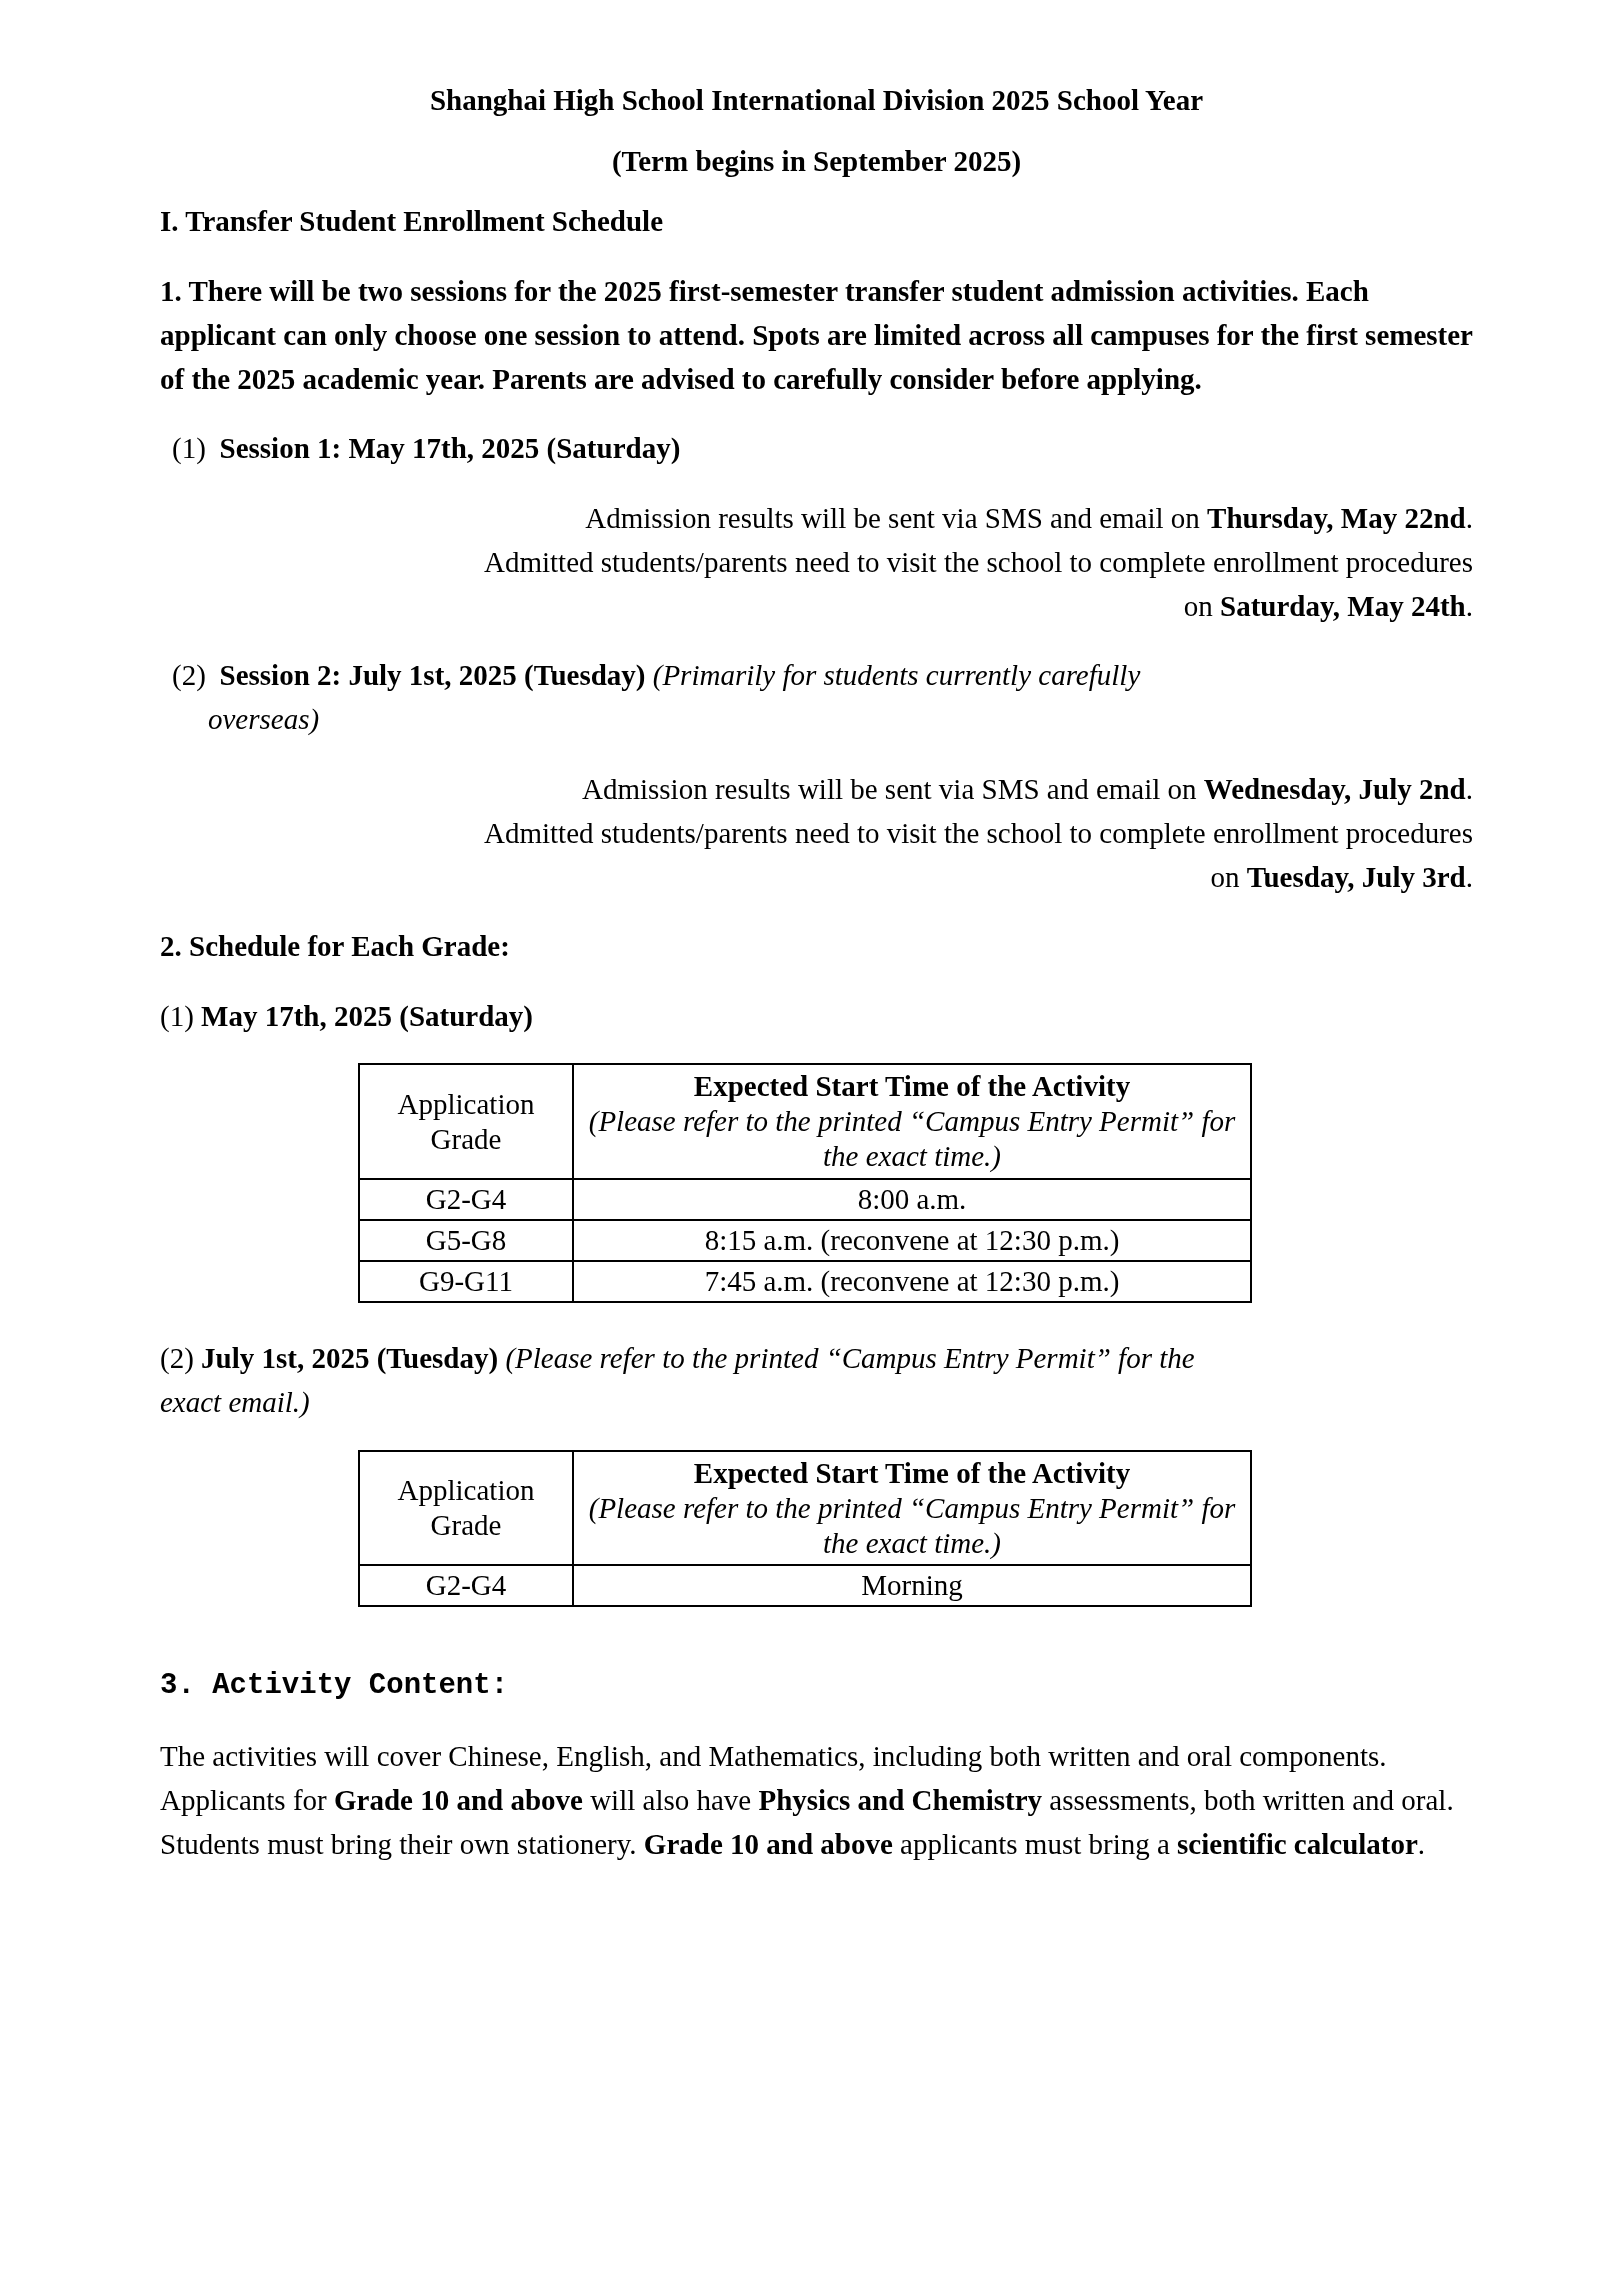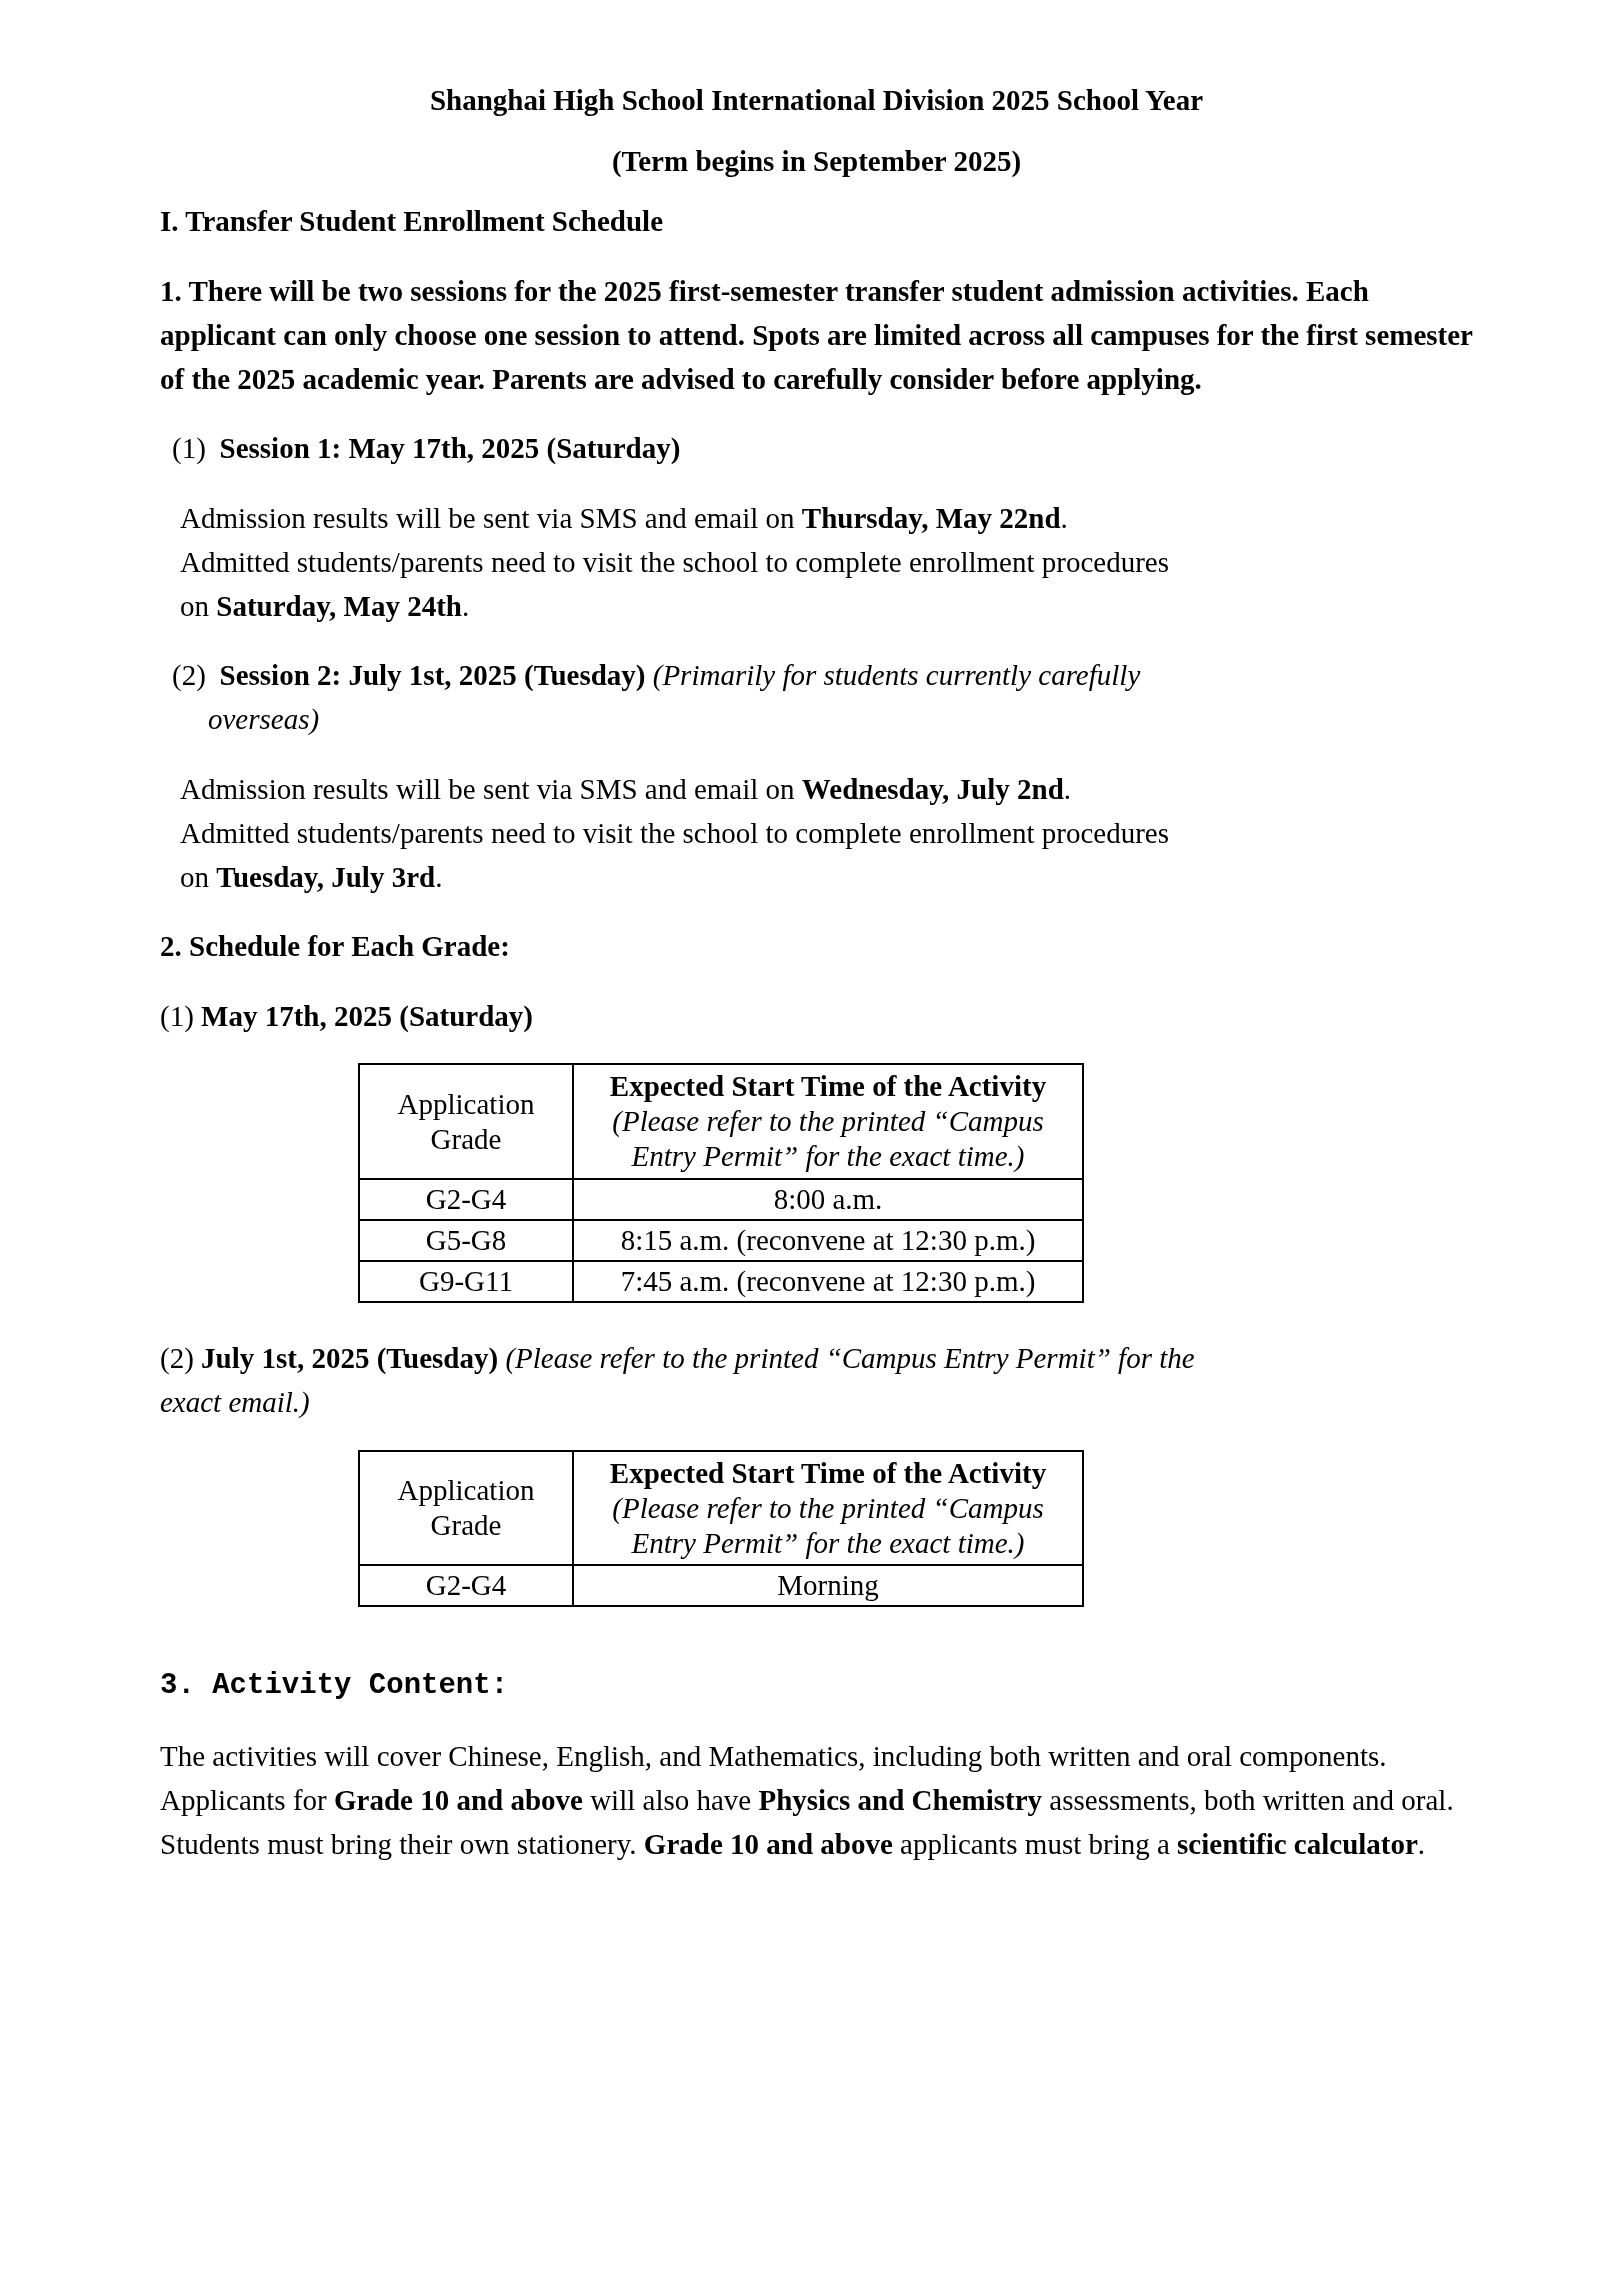--- a/index.html
+++ b/index.html
@@ -13,27 +13,27 @@
 
   .title-line { text-align:center; font-weight:bold; line-height:44px; margin-bottom:16.7px; }
 
   p { line-height:44px; margin-bottom:25.5px; }
   .h  { font-weight:bold; margin-top:13.7px; }
   .bold { font-weight:bold; }
   .it { font-style:italic; }
 
   .session { padding-left:48px; text-indent:-36px; }
   .marker  { margin-right:13.7px; }
-  .indent  { margin-left:20px; }
+  .indent  { margin-left:41px;text-align:right; }
   .mt-big  { margin-top:57px;font-family:Liberation Mono, monospace; }
 
   table.sched {
     border-collapse:collapse;
     margin:15.7px 0 33px 198px;
-    width:726px;
+    width:894px;
     table-layout:fixed;
   }
   table.sched col.c1 { width:214px; }
   table.sched th, table.sched td {
     border:2.9px solid #000;
     text-align:center;
     vertical-align:middle;
     font-weight:normal;
   }
   table.sched th { line-height:35px; padding:3.9px 5.9px; }

